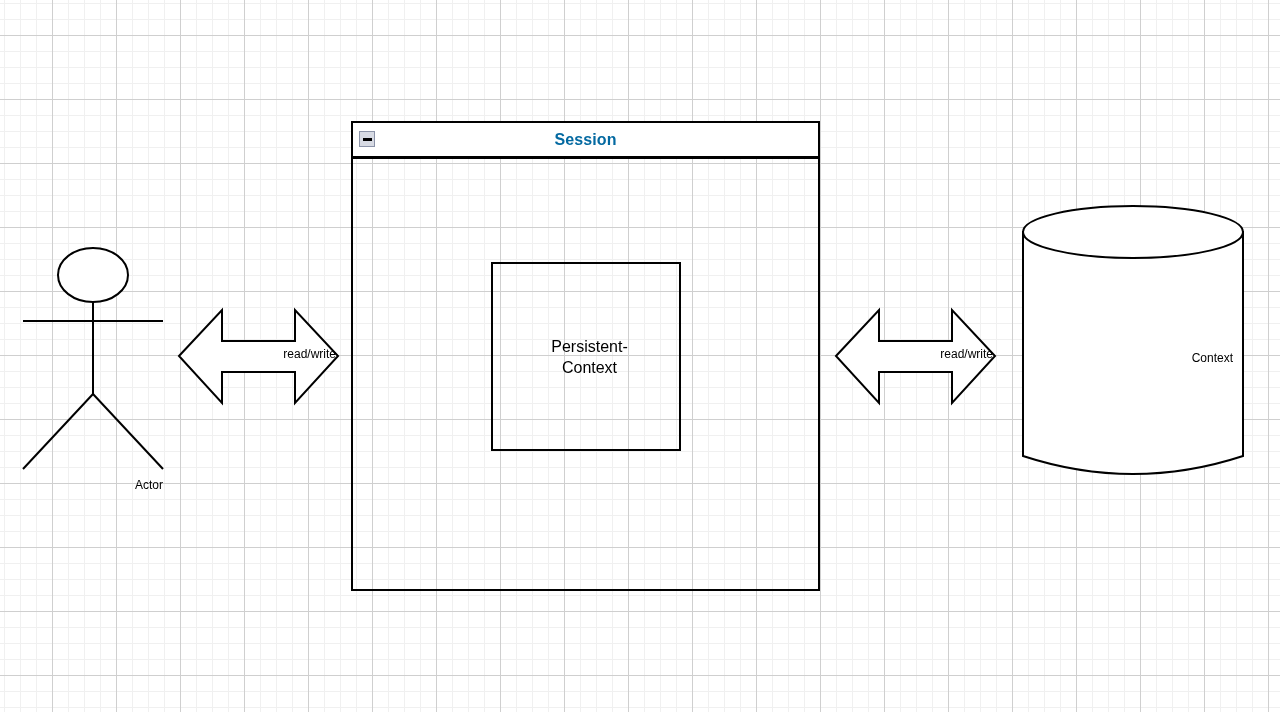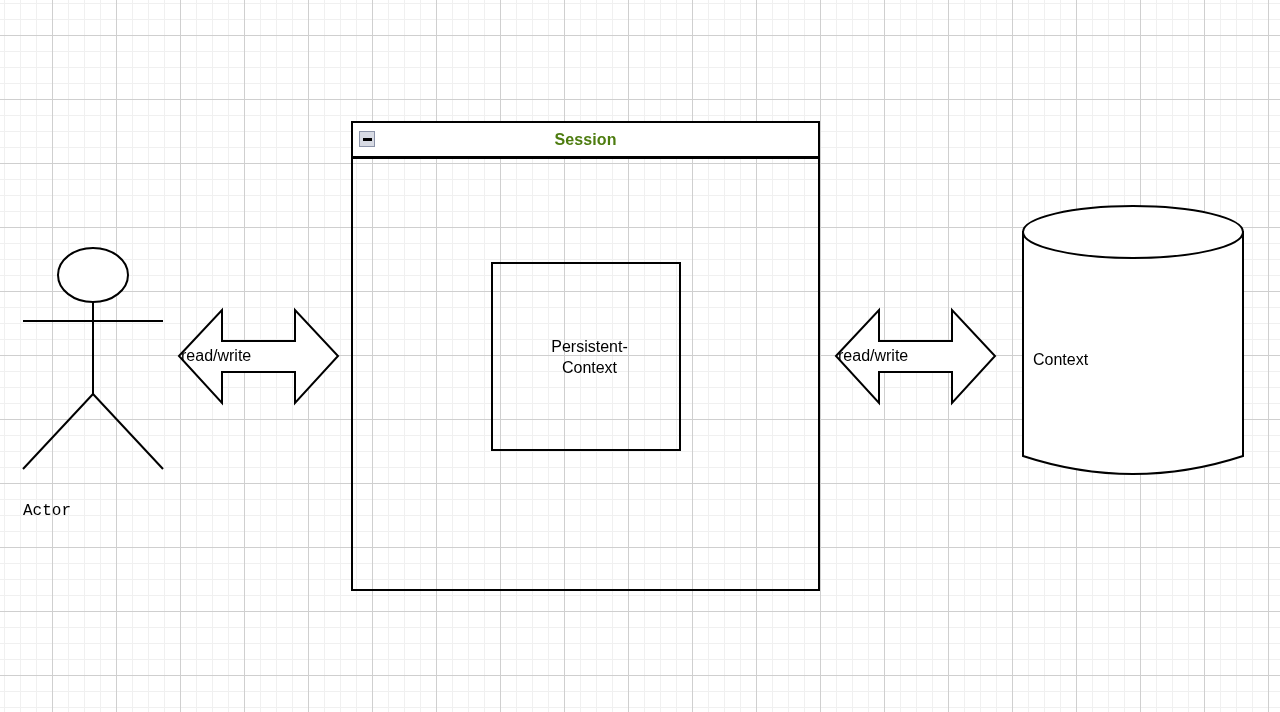--- a/index.html
+++ b/index.html
@@ -66,21 +66,21 @@
     border-bottom: 3px solid #000000;
     box-sizing: border-box;
     background: #ffffff;
     display: flex;
     align-items: center;
     justify-content: center;
   }
   .session-title {
     font-size: 16px;
     font-weight: bold;
-    color: #4d7c0f;
+    color: #0369a1;
     letter-spacing: 0.1px;
   }
   .collapse-icon {
     position: absolute;
     left: 6px;
     top: 8px;
     width: 16px;
     height: 16px;
     box-sizing: border-box;
     background: #d7dae3;
@@ -122,30 +122,29 @@
   .pc-label {
     font-size: 16px;
     color: #000000;
     line-height: 21px;
     white-space: pre-line;
   }
 
   
   .free-label {
     position: absolute;
-    font-size: 16px;
+    font-size: 12px;
     color: #000000;
-    text-align: left;
+    text-align: right;
     white-space: nowrap;
   }
   .actor-label {
     left: 23px;
-    top: 502px;
+    top: 478px;
     width: 140px;
-    font-family: Liberation Mono, monospace;
   }
   .db-label {
     left: 1033px;
     top: 351px;
     width: 200px;
   }
   .arrow-label-left {
     left: 181px;
     top: 347px;
     width: 155px;

